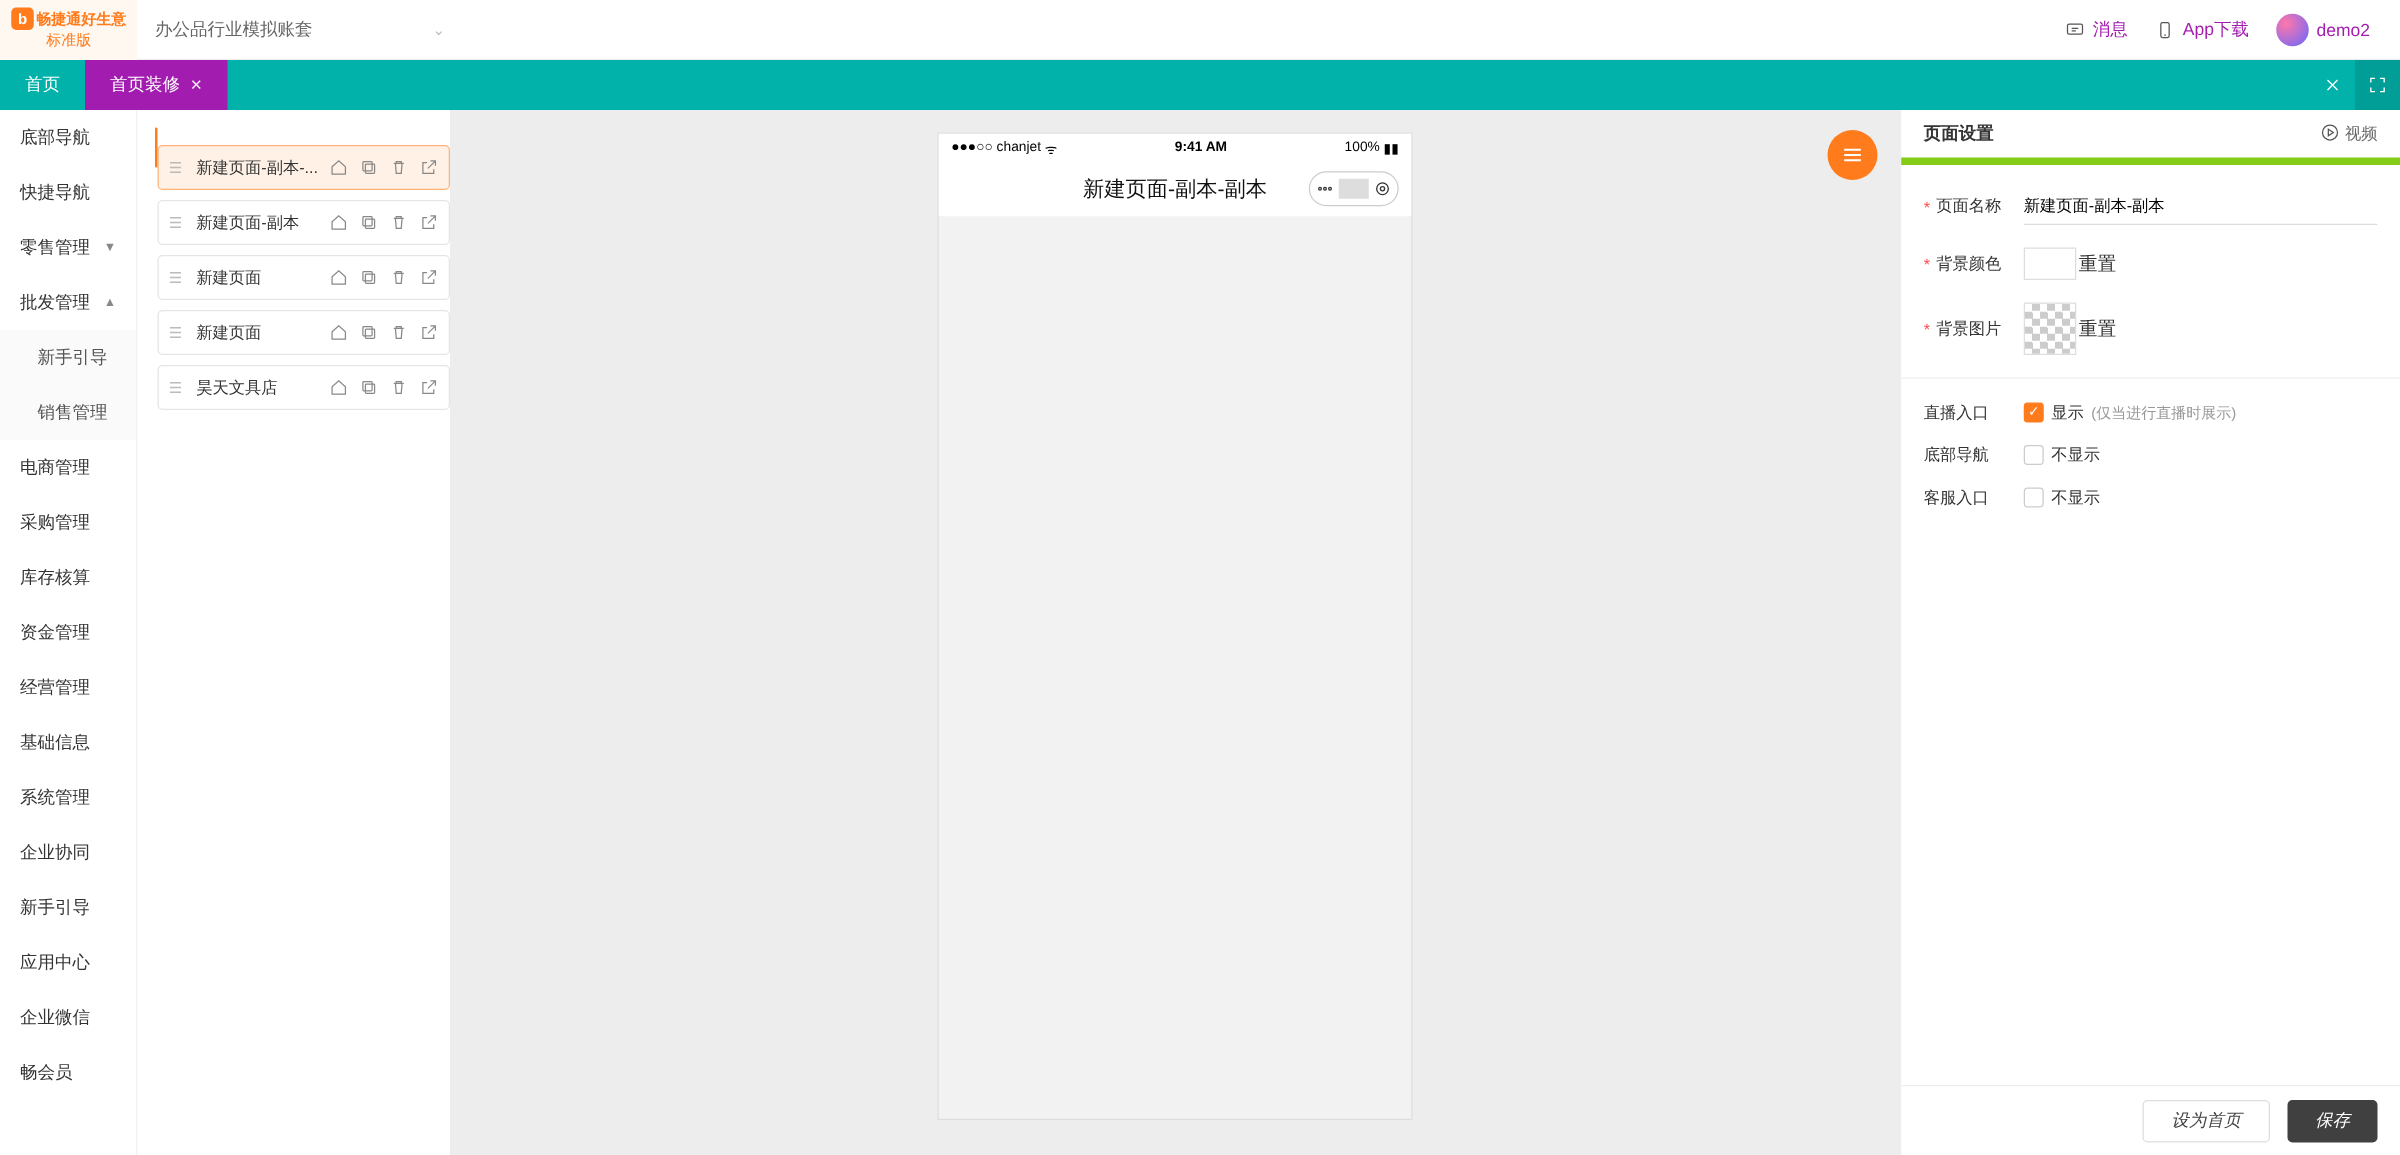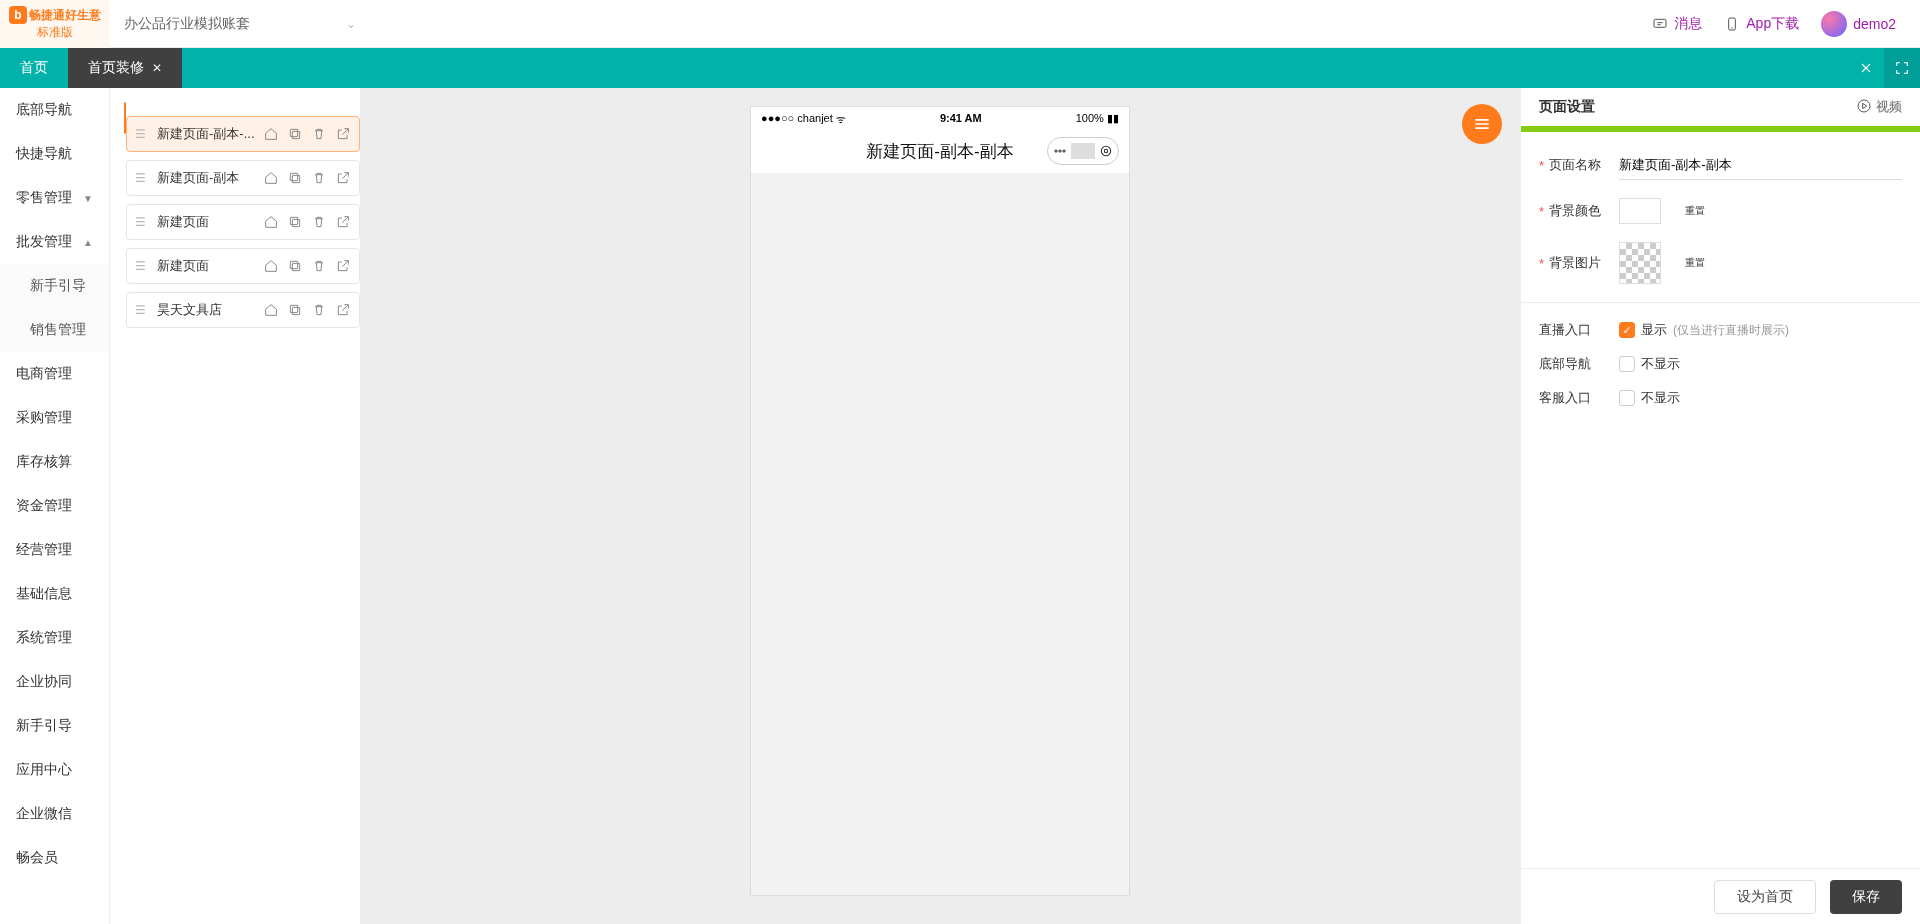--- a/index.html
+++ b/index.html
@@ -15,21 +15,21 @@
 .chev { font-size:12px; color:#bbb; }
 .topbar-spacer { flex:1; }
 .top-actions { display:flex; align-items:center; gap:22px; padding-right:24px; color:#a21caf; }
 .top-act { display:flex; align-items:center; gap:6px; cursor:pointer; }
 .avatar { width:26px; height:26px; border-radius:50%; background:radial-gradient(circle at 30% 30%,#f7a,#66f);}
 .icon-tiny { width:16px; height:16px; stroke:#555; fill:none; stroke-width:1.5; }
 
 
 .tabstrip { height:40px; background:#00b2a9; display:flex; align-items:stretch; color:#fff; position:relative; }
 .tab { padding:0 20px; display:flex; align-items:center; gap:8px; cursor:pointer; font-size:14px; }
-.tab.active { background:#404040; }
+.tab.active { background:#a21caf; }
 .tab-x { font-size:12px; opacity:.9; }
 .tabstrip-right { margin-left:auto; display:flex; align-items:center; }
 .tabstrip-btn { width:36px; height:40px; display:flex; align-items:center; justify-content:center; cursor:pointer; }
 .tabstrip-btn:last-child{ background:#009e96;}
 .ts-icon{ width:16px;height:16px;stroke:#fff;fill:none;stroke-width:1.6;}
 
 
 .main { display:flex; height:calc(924px - 48px - 40px); }
 .sidebar { width:110px; background:#fff; border-right:1px solid #eee; overflow:auto; }
 .side-item { height:44px; display:flex; align-items:center; padding:0 16px; cursor:pointer; color:#333; font-size:14px; justify-content:space-between;}
@@ -67,30 +67,30 @@
 .rp-head { height:44px; display:flex; align-items:center; padding:0 18px; border-bottom:6px solid #84cc16; }
 .rp-head-title{font-weight:600;}
 .rp-video { margin-left:auto; display:flex; align-items:flex-start; gap:4px; color:#666; font-size:13px; cursor:pointer;}
 .rp-body { padding:18px 18px 0 18px; }
 .form-row { display:flex; align-items:center; margin-bottom:18px; font-size:13px; }
 .req { color:#ff4d4f; width:10px; }
 .flabel { width:70px; color:#333; }
 .tinput { flex:1; height:30px; border:none; border-bottom:1px solid #ddd; outline:none; font-size:13px; padding:2px 0;}
 .swatch { width:42px; height:26px; border:1px solid #ddd; background:#fff; }
 .swatch.checker{ background:repeating-conic-gradient(#ccc 0 25%,#fff 0 50%) 0 0/12px 12px;}
-.reset-link { margin-left:24px; color:#333; cursor:pointer; font-size:10px;}
+.reset-link { margin-left:2px; color:#333; cursor:pointer; font-size:15px;}
 .divider { height:1px; background:#eee; margin:10px -18px 18px -18px; }
 .cb-row { display:flex; align-items:center; margin-bottom:16px; font-size:13px; }
 .cb-row .flabel{width:80px;}
 .cbox { width:16px; height:16px; border:1px solid #ccc; border-radius:3px; margin-right:6px; display:flex; align-items:center; justify-content:center; cursor:pointer;}
 .cbox.on{ background:#ff7b1c; border-color:#ff7b1c; }
 .cbox.on::after{content:"✓";color:#fff;font-size:11px;line-height:1;}
 .hint { color:#999; margin-left:6px; font-size:12px;}
 .rp-foot { margin-top:auto; height:56px; border-top:1px solid #eee; display:flex; align-items:center; justify-content:flex-end; gap:14px; padding:0 18px;}
-.btn { height:34px; padding:0 22px; border-radius:4px; display:flex; align-items:center; cursor:pointer; font-size:14px;}
+.btn { height:34px; padding:0 22px; border-radius:4px; display:flex; align-items:center; cursor:pointer; font-size:14px;font-style:italic;}
 .btn.ghost{ border:1px solid #ddd; color:#444; background:#fff;}
 .btn.primary{ background:#404040; color:#fff;}
 </style>
 </head>
 <body>
 
 <div class="topbar">
   <div class="logo-box">
     <div class="logo-row">
       <span class="logo-glyph">b</span>

